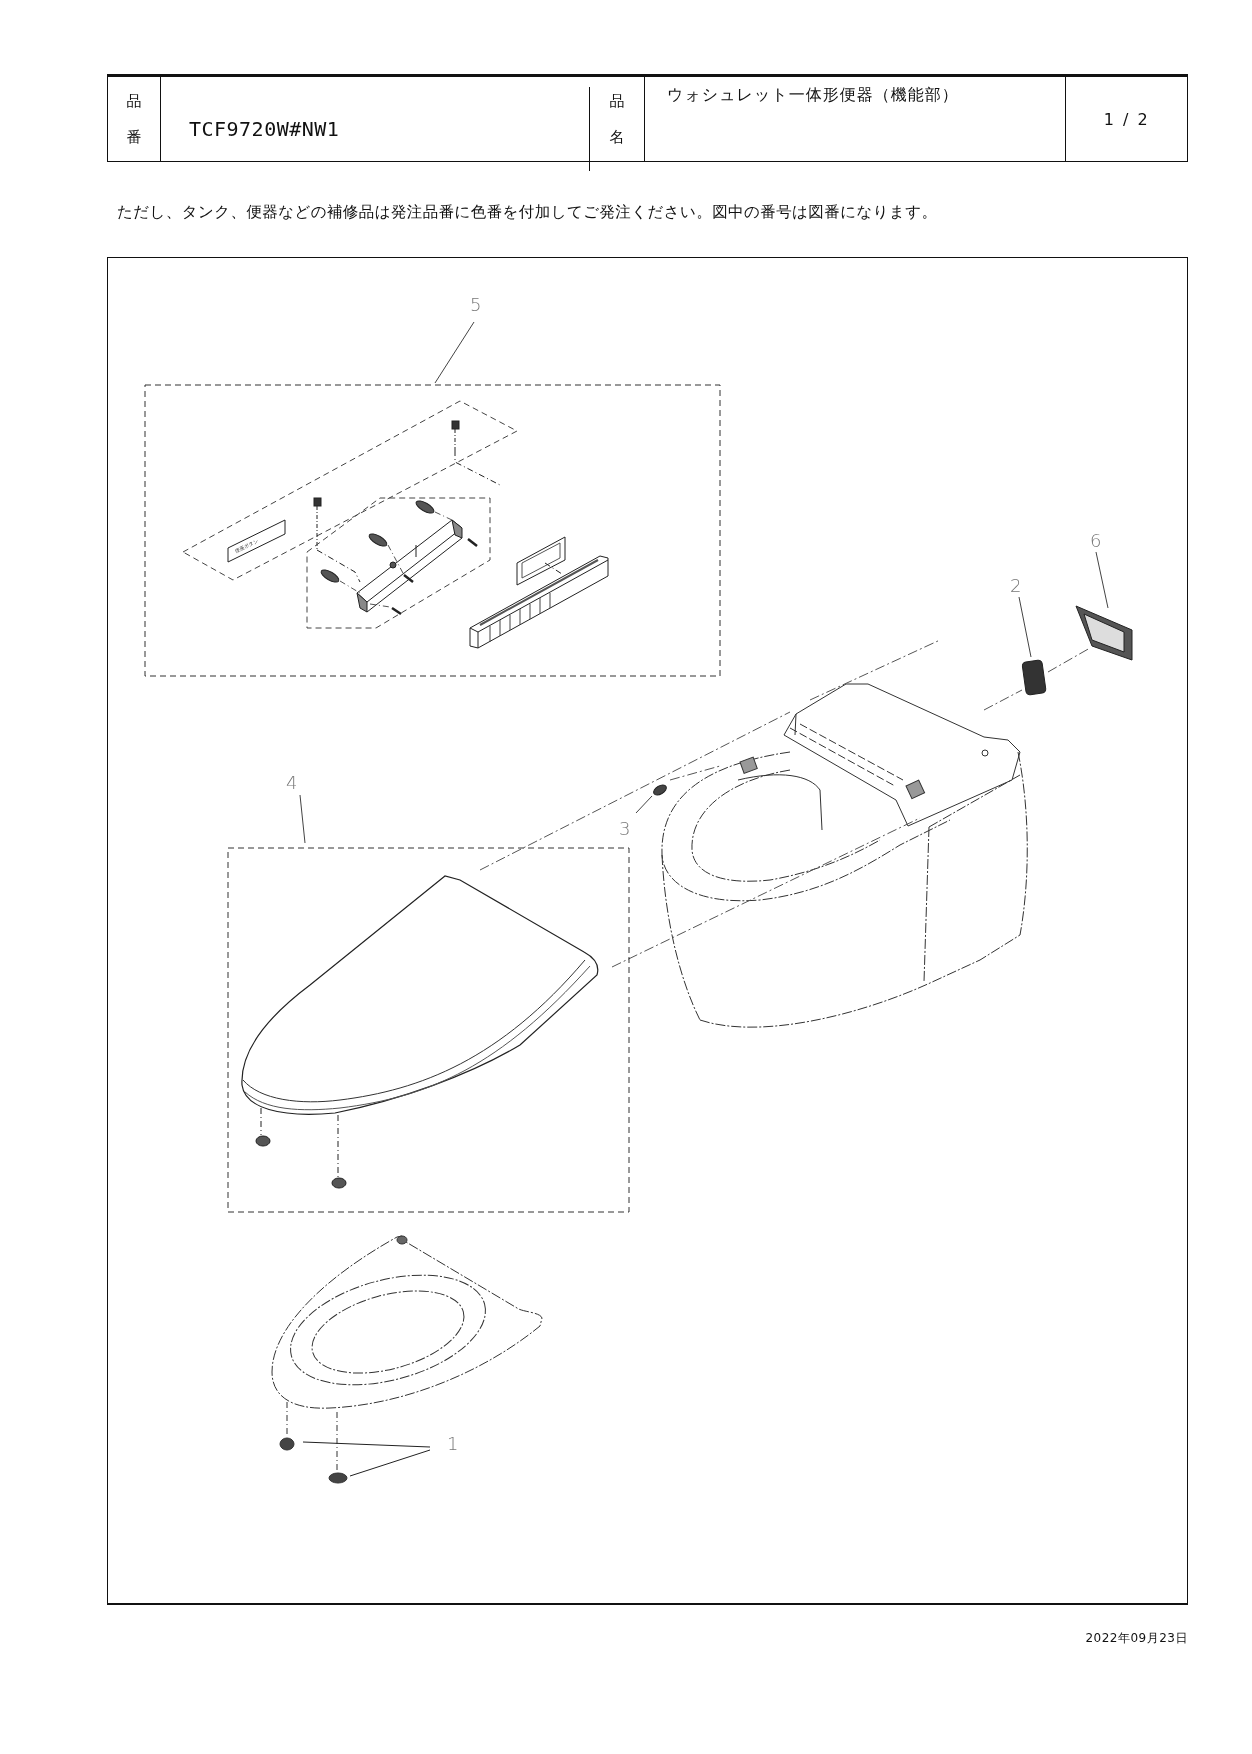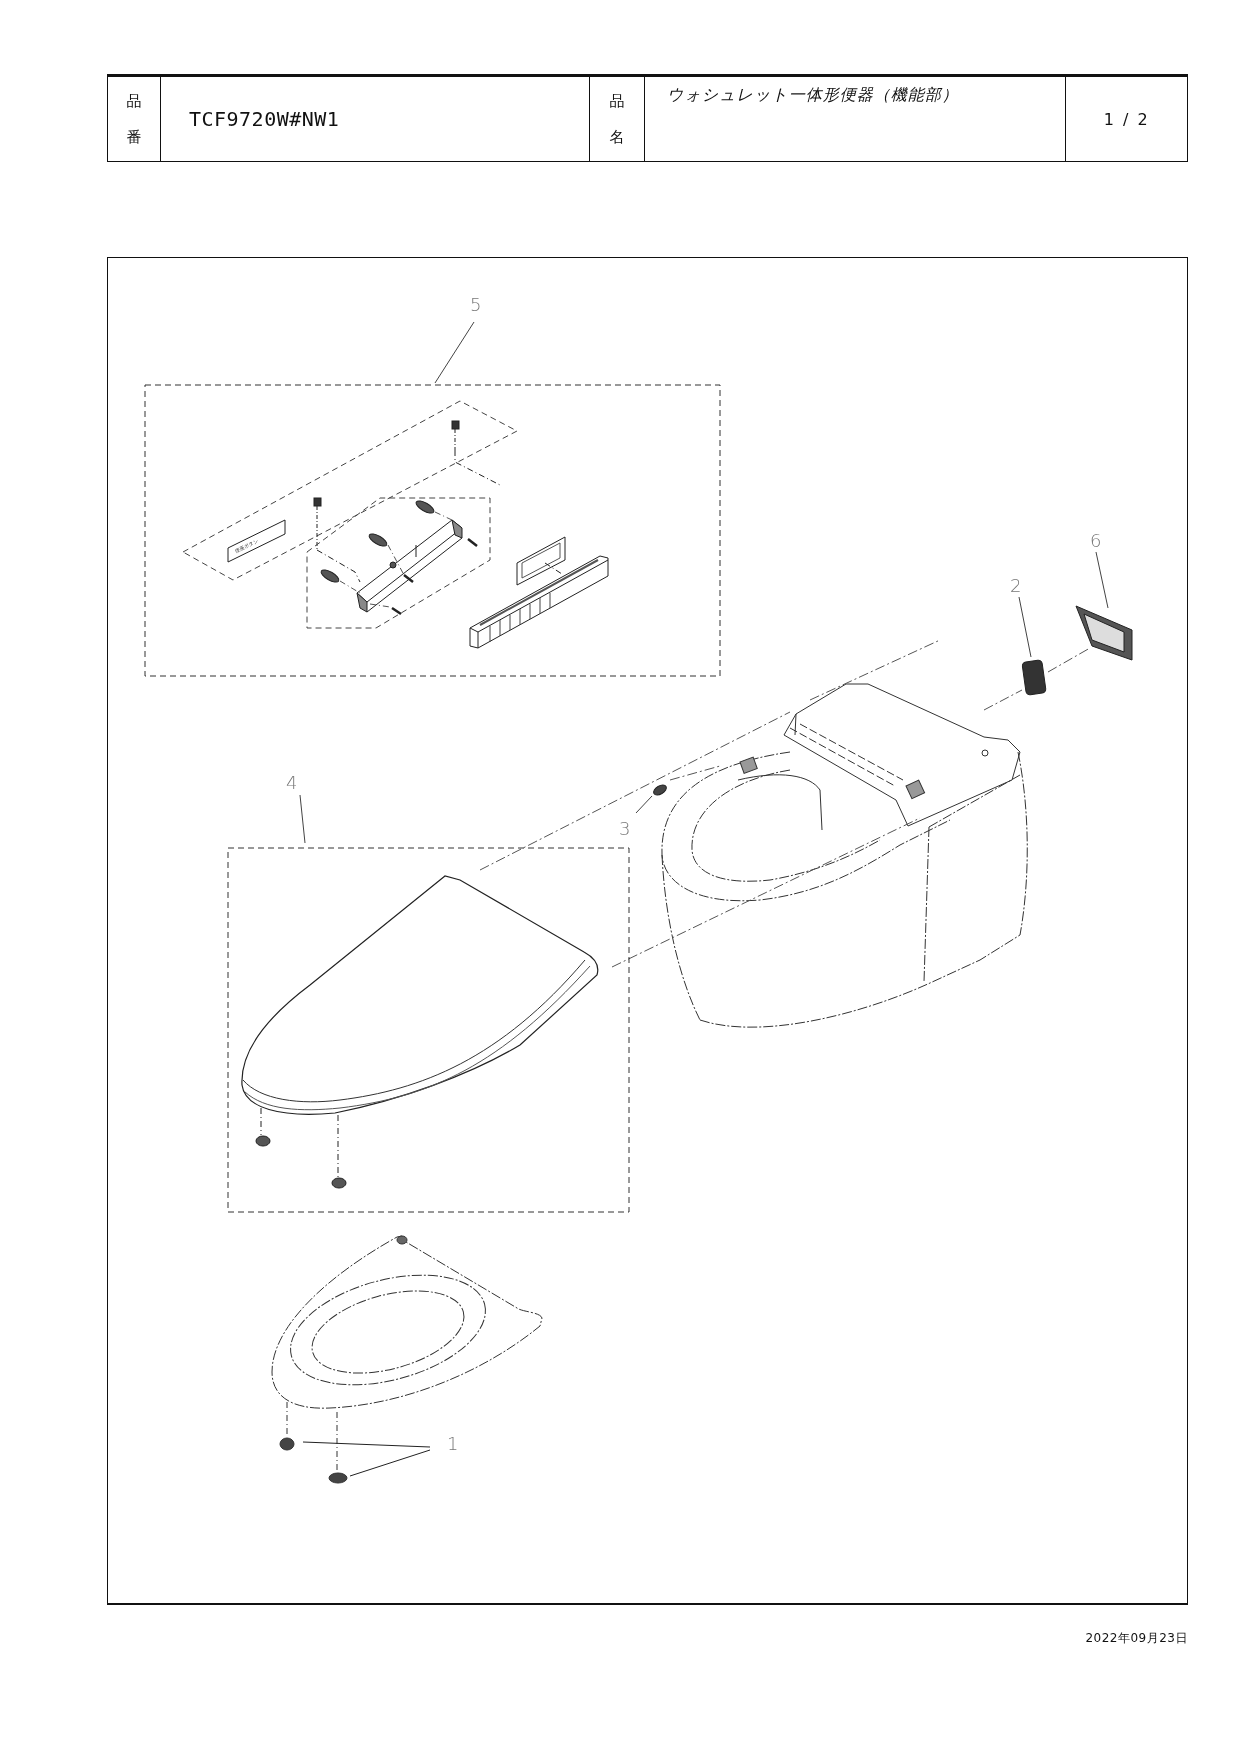--- a/index.html
+++ b/index.html
@@ -6,23 +6,23 @@
   body { width: 1252px; height: 1754px; position: relative; overflow: hidden;
          font-family: "DejaVu Sans", "Liberation Sans", sans-serif; color: #111; }
   .header-table { position: absolute; left: 107px; top: 74px; width: 1081px; height: 88px;
                   border: 1px solid #111; border-top: 3px solid #111; box-sizing: border-box;
                   display: flex; }
   .hcell { border-right: 1px solid #111; box-sizing: border-box; position: relative; height: 100%; }
   .hcell:last-child { border-right: none; }
   .label-cell { display: flex; flex-direction: column; justify-content: space-around; align-items: center;
                 font-size: 15px; padding: 6px 0; }
   .c1 { width: 53px; }
-  .c2 { width: 430px; }
+  .c2 { width: 430px; margin-top: 10px; }
   .c3 { width: 55px; }
-  .c4 { width: 422px; font-style: italic; }
+  .c4 { width: 422px; }
   .c5 { width: 121px; display: flex; align-items: center; justify-content: center; font-size: 16px; letter-spacing: 2px; }
   .part-no { position: absolute; left: 28px; top: 30px; font-family: "DejaVu Sans Mono", "Liberation Mono", monospace;
              font-size: 20px; letter-spacing: 0.5px; }
   .part-name { position: absolute; left: 22px; top: 8px; font-size: 16px; letter-spacing: 1px; }
   .notes { position: absolute; left: 117px; top: 203px; font-size: 15.5px; line-height: 19px; letter-spacing: 0.4px; }
   .notes div { white-space: nowrap; }
   .frame { position: absolute; left: 107px; top: 257px; width: 1081px; height: 1348px;
            border: 1px solid #111; border-bottom: 2px solid #111; box-sizing: border-box; }
   .drawing { position: absolute; left: 0; top: 0; }
   .callout { position: absolute; font-size: 18px; color: #777; font-family: "DejaVu Sans", sans-serif; font-weight: 300; }
@@ -45,20 +45,21 @@
   </div>
   <div class="hcell c4">
     <span class="part-name">ウォシュレット一体形便器（機能部）</span>
   </div>
   <div class="hcell c5">
     <span>1 / 2</span>
   </div>
 </div>
 
 <div class="notes">
+  <div>ただし、タンク、便器などの補修品は発注品番に色番を付加してご発注ください。図中の番号は図番になります。</div>
 </div>
 
 <div class="frame"></div>
 
 <svg class="drawing" width="1252" height="1754" viewBox="0 0 1252 1754" fill="none" stroke="#222" stroke-width="1">
 
   <g>
 
     <line x1="474" y1="322" x2="435" y2="383" stroke="#444"></line>
 

